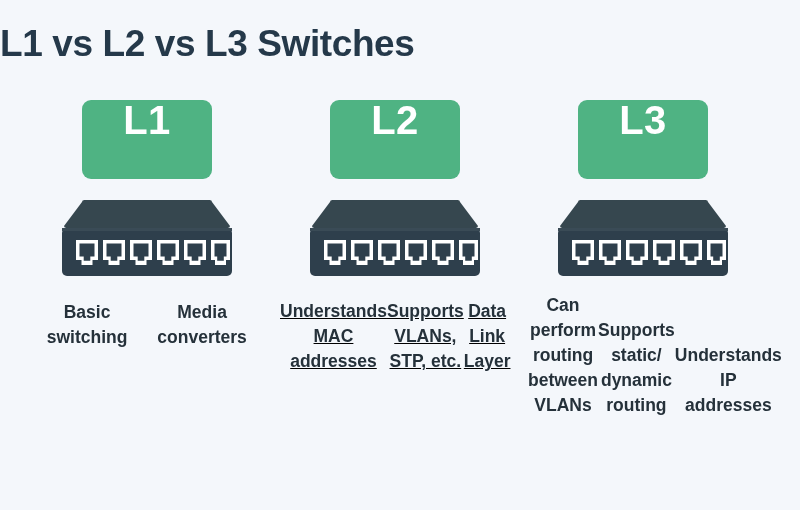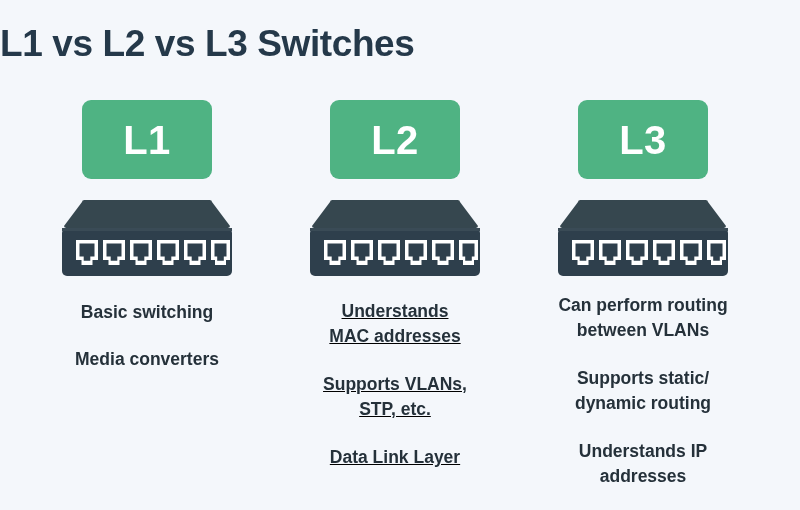--- a/index.html
+++ b/index.html
@@ -56,21 +56,20 @@
   .column.col-2 { margin-left: 0px; }
   .column.col-3 { margin-left: 0px; }
 
   
   .badge {
     width: 130px;
     height: 79px;
     background: #4fb383;
     border-radius: 9px;
     display: flex;
-    align-items: center;
     justify-content: center;
   }
   .badge-label {
     color: #ffffff;
     font-size: 40px;
     font-weight: 700;
     line-height: 40px;
     letter-spacing: 0.5px;
   }
 
@@ -81,22 +80,22 @@
     height: 82px;
     position: relative;
   }
   .switch-svg { display: block; }
 
   
   .features {
     margin-top: 20px;
     width: 230px;
     display: flex;
-    flex-direction: column;
-    align-items: center;
+    flex-direction: row;
+    align-items: flex-end;
   }
   .feature {
     font-size: 17.5px;
     font-weight: 700;
     color: #25313a;
     text-align: center;
     line-height: 25px;
     margin-bottom: 22px;
     white-space: pre-line;
   }

